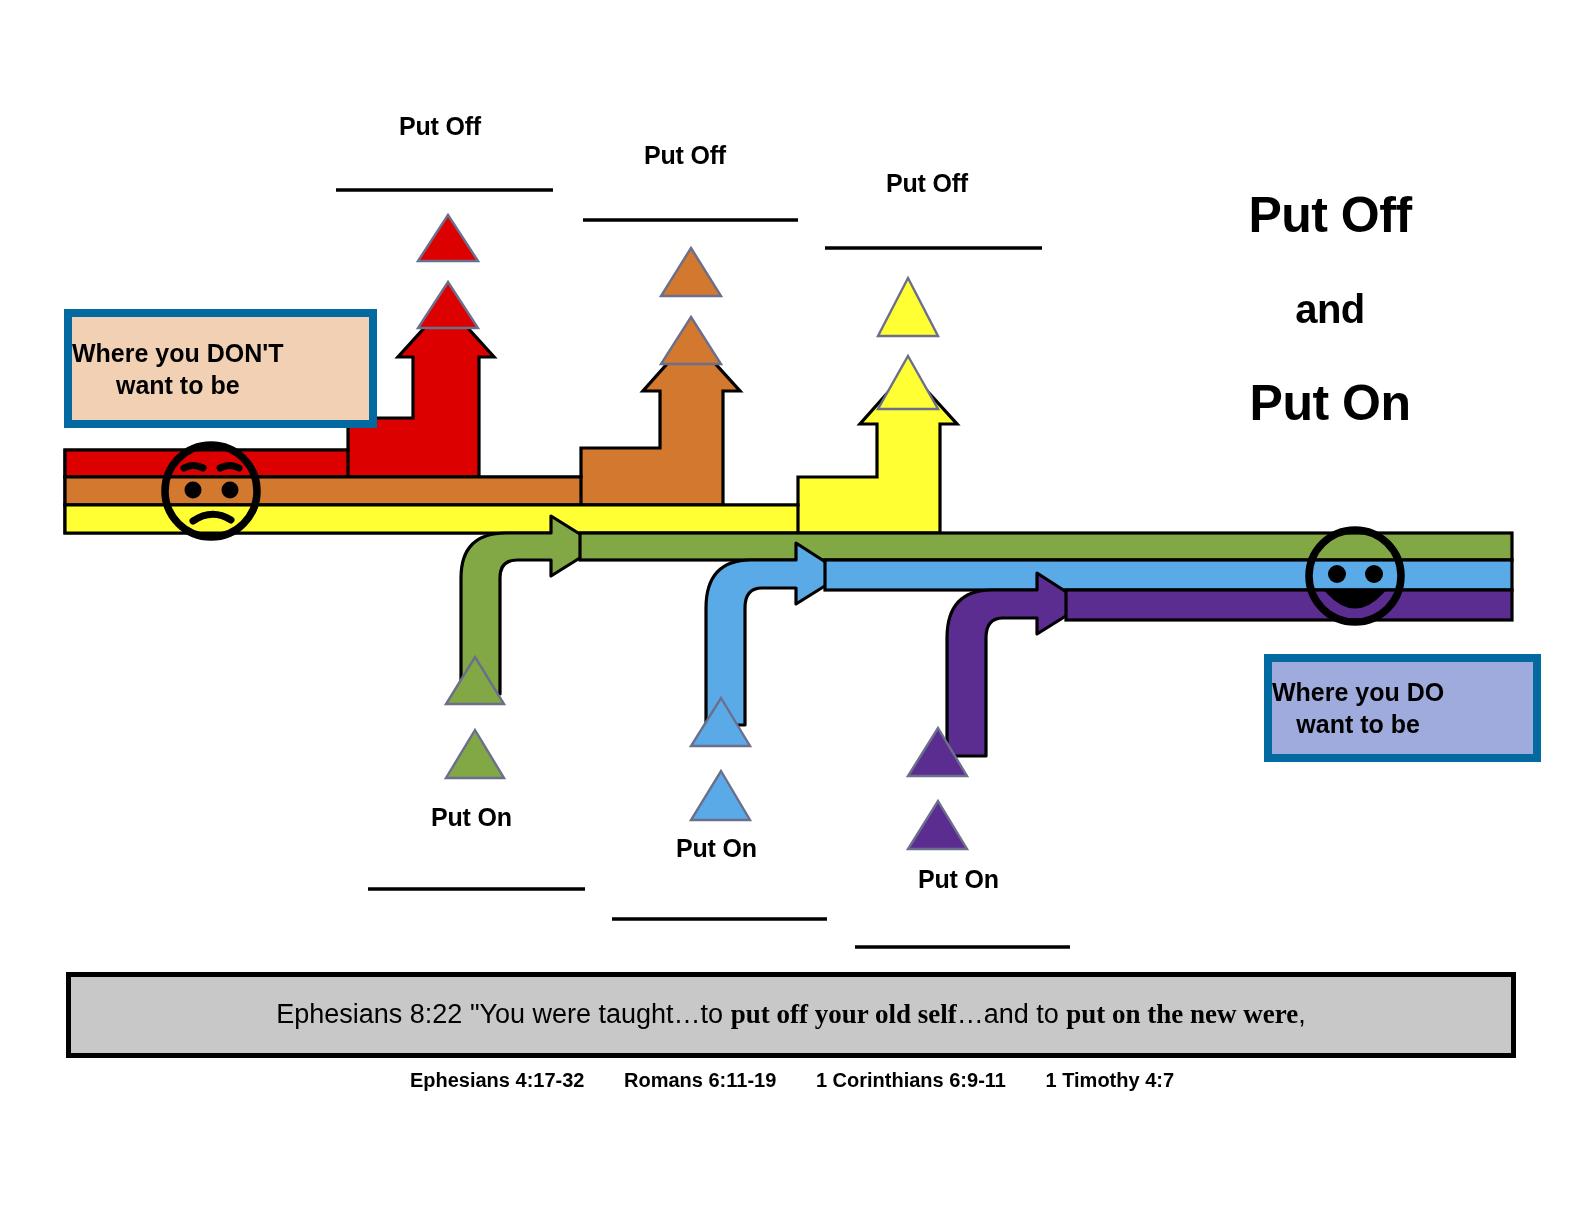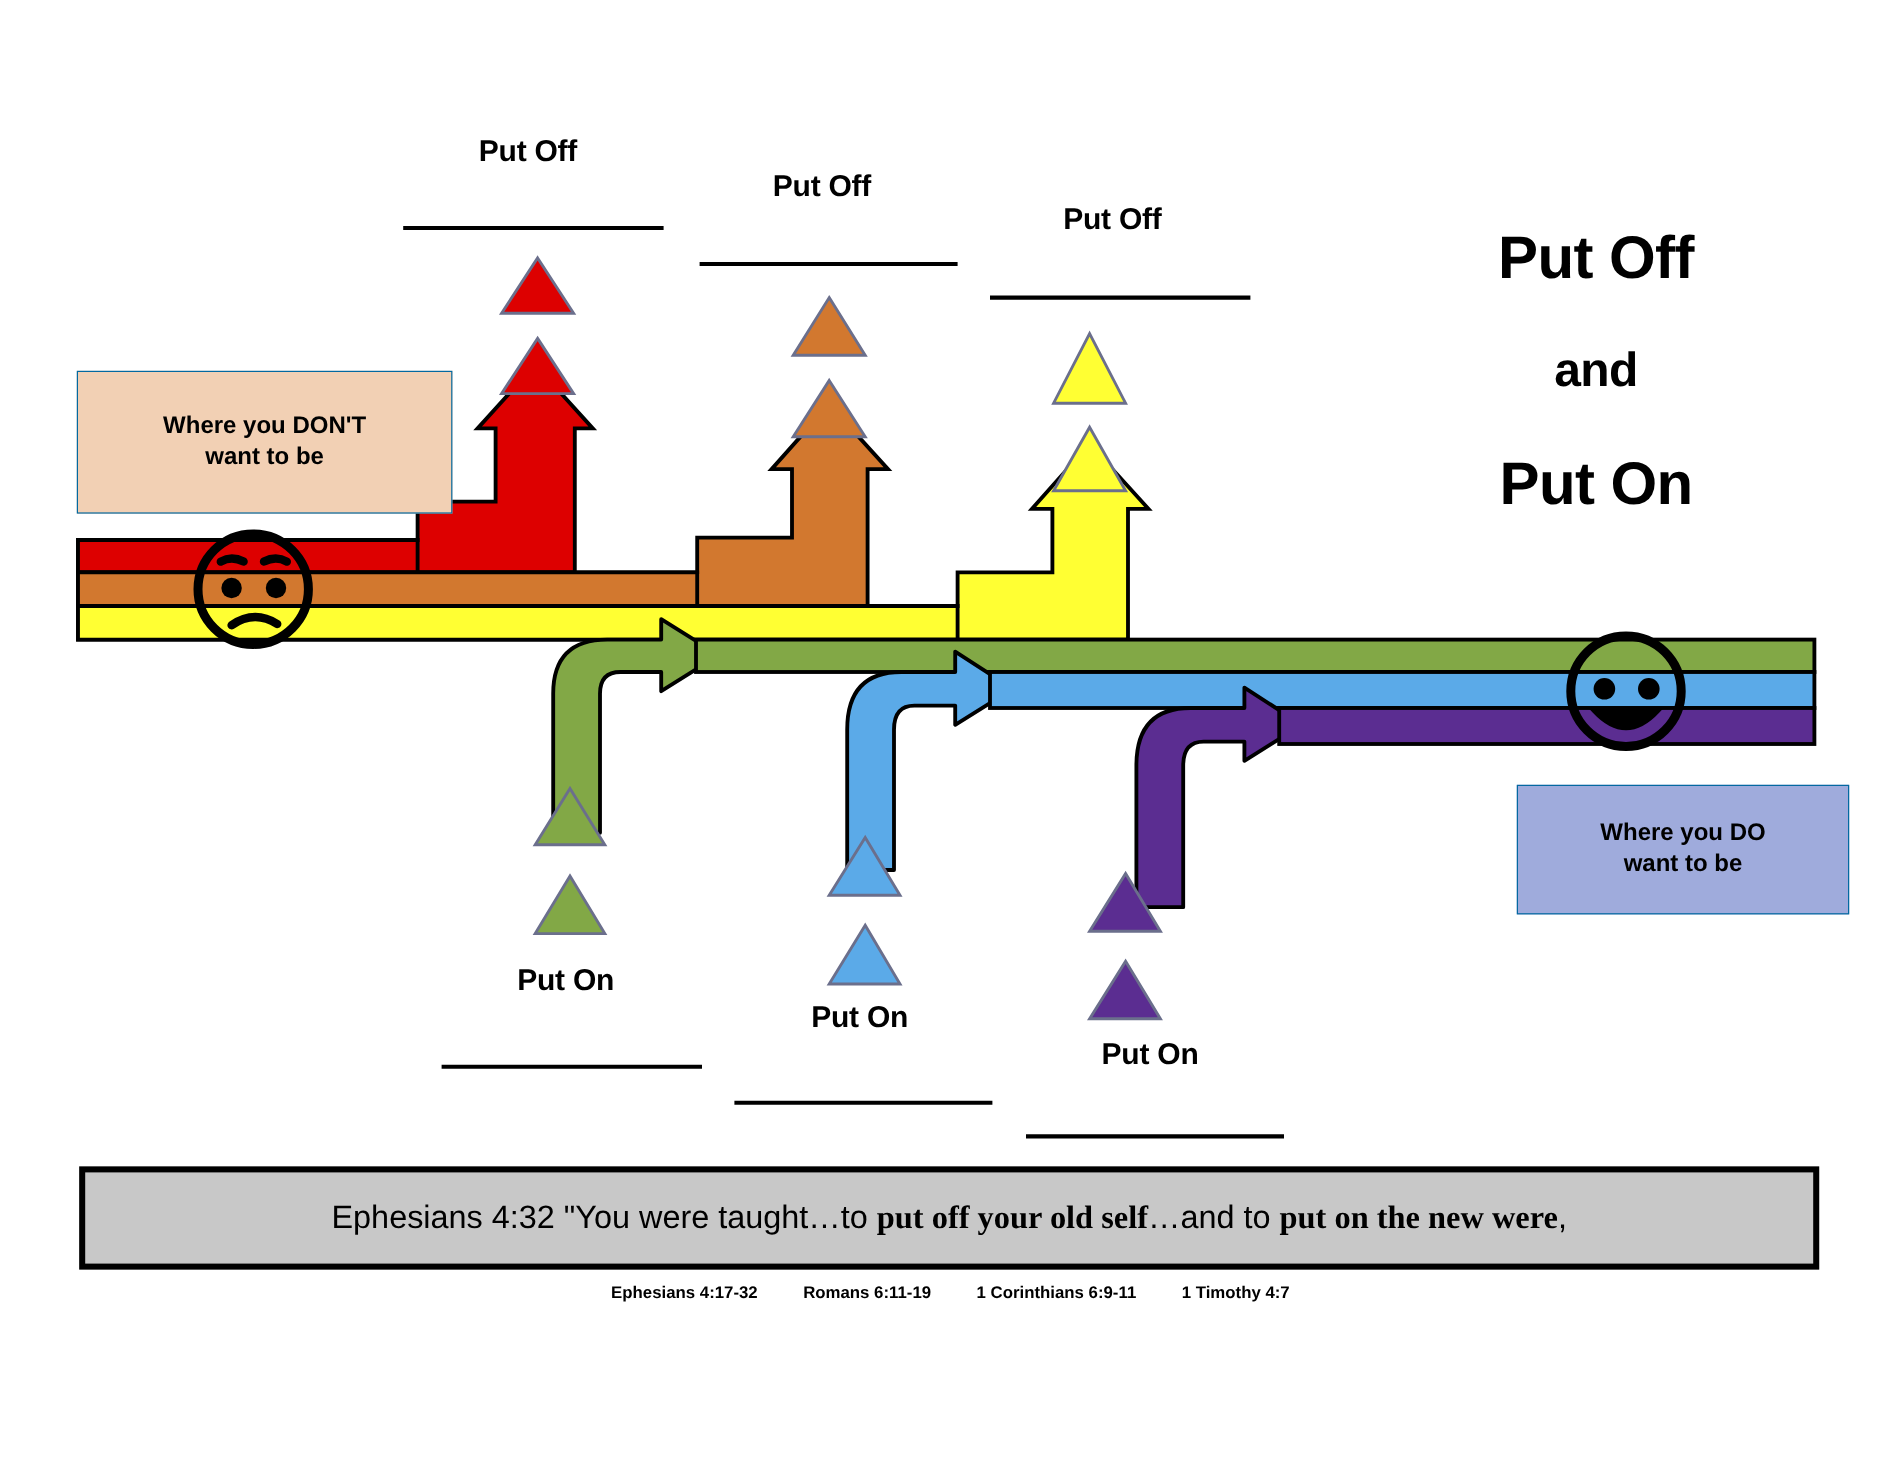--- a/index.html
+++ b/index.html
@@ -42,28 +42,27 @@
   .title {
     font-weight: bold;
     text-align: center;
     line-height: 1.22;
   }
   .title .big { font-size: 50px; letter-spacing: -0.5px; display:block; }
   .title .mid { font-size: 40px; letter-spacing: -0.5px; display:block; }
 
   .callout {
     position: absolute;
-    border: 1px solid #0369a1;
+    border: 8px solid #0369a1;
     box-sizing: border-box;
     display: flex;
     align-items: center;
-    justify-content: center;
-    text-align: center;
-    font-weight: bold;
-    font-size: 20px;
+    text-align: center;
+    font-weight: bold;
+    font-size: 25px;
     line-height: 1.28;
   }
   .callout-dont {
     background: #f2d0b4;
     left: 64px; top: 309px;
     width: 313px; height: 119px;
   }
   .callout-do {
     background: #9fabdc;
     left: 1222px; top: 654px;
@@ -84,21 +83,21 @@
     line-height: 1.38;
     text-align: center;
   }
   .scripture b { font-weight: bold; font-family: Liberation Serif, serif; }
   .refs {
     position: absolute;
     left: 0; top: 1069px;
     width: 1584px;
     text-align: center;
     font-weight: bold;
-    font-size: 14px;
+    font-size: 20px;
   }
   .refs span { margin: 0 17px; }
 </style>
 </head>
 <body>
 
 <div id="stage">
 
   <svg class="layer" viewBox="0 0 1584 1224">
 
@@ -203,21 +202,21 @@
   </div>
 
   <div class="callout callout-do">
     <div>
       <div>Where you DO</div>
       <div>want to be</div>
     </div>
   </div>
 
   <div class="scripture">
-    <div><span>Ephesians 4:32 </span><span>"You were taught…to </span><b>put off your old self</b><span>…and to </span><b>put on the new were</b><span>,</span></div>
+    <div><span>Ephesians 8:22 </span><span>"You were taught…to </span><b>put off your old self</b><span>…and to </span><b>put on the new were</b><span>,</span></div>
   </div>
 
   <div class="refs">
     <span>Ephesians 4:17-32</span>
     <span>Romans 6:11-19</span>
     <span>1 Corinthians 6:9-11</span>
     <span>1 Timothy 4:7</span>
   </div>
 
 </div>

